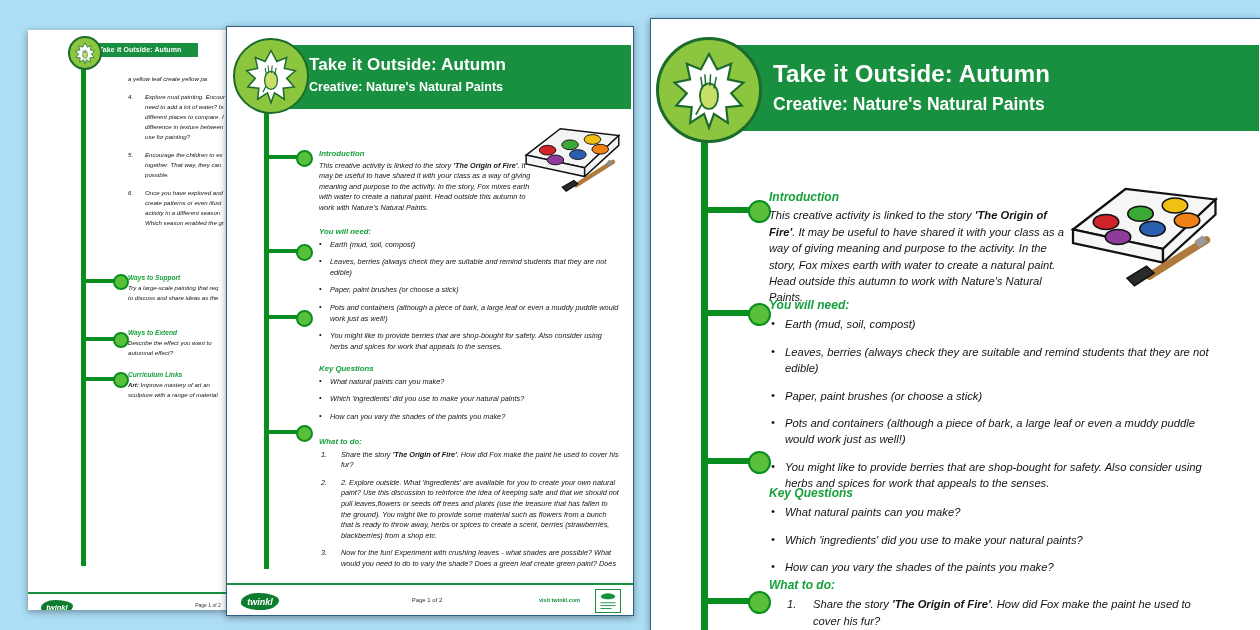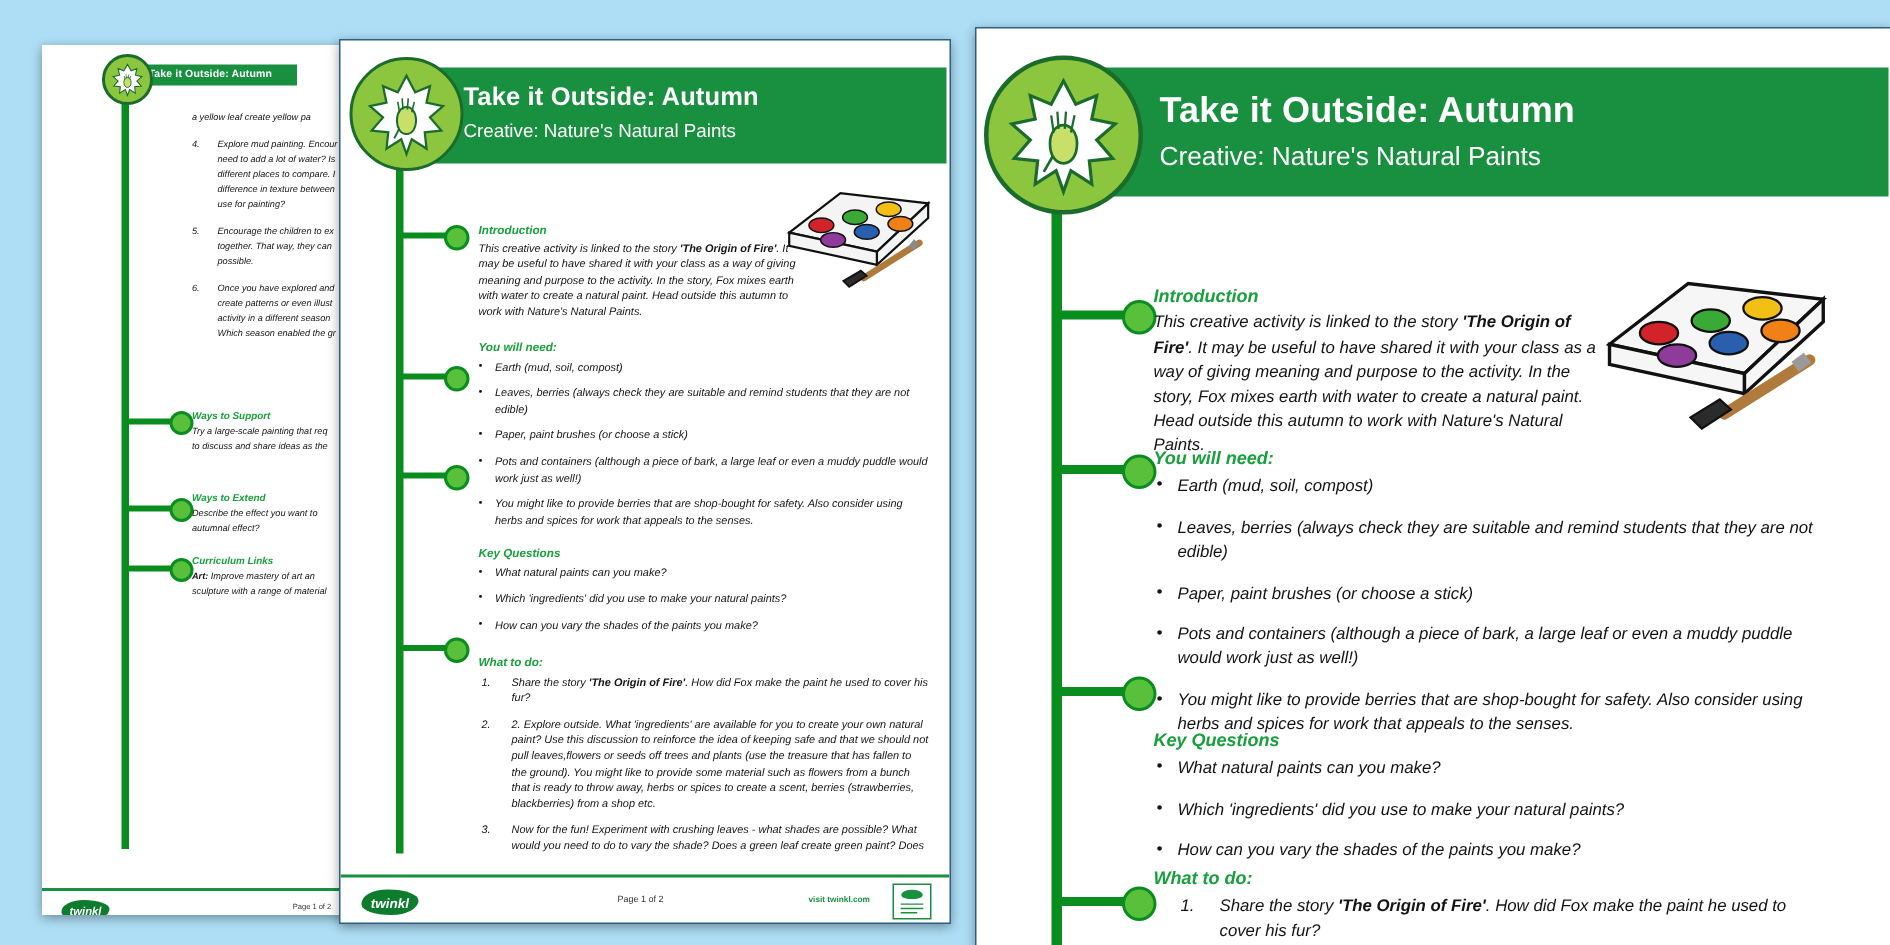--- a/index.html
+++ b/index.html
@@ -20,21 +20,21 @@
   .sheet .inner{position:absolute;inset:0;}
 
   
   #sheet1{left:28px;top:30px;width:212px;height:580px;}
   #sheet2{left:226px;top:26px;width:406px;height:588px;border:1px solid #2a5f86;}
   #sheet3{left:650px;top:18px;width:610px;height:612px;border:1px solid #2a5f86;}
 
   
   .hdr{position:absolute;background:#18903f;color:#fff;}
   .hdr .t1{font-weight:bold;letter-spacing:.1px;}
-  .hdr .t2{font-weight:normal;text-align:center;}
+  .hdr .t2{font-weight:bold;text-align:center;}
 
   
   .logo{position:absolute;border-radius:50%;background:#8cc63e;
         border:2px solid #1b6b2c;display:flex;align-items:center;justify-content:center;z-index:5;}
   .logo svg{display:block;}
 
   
   .stem{position:absolute;background:#0a8d1f;}
   .branch{position:absolute;background:#0a8d1f;height:4px;}
   .node{position:absolute;border-radius:50%;background:#58c03a;border:2px solid #0a8d1f;}

